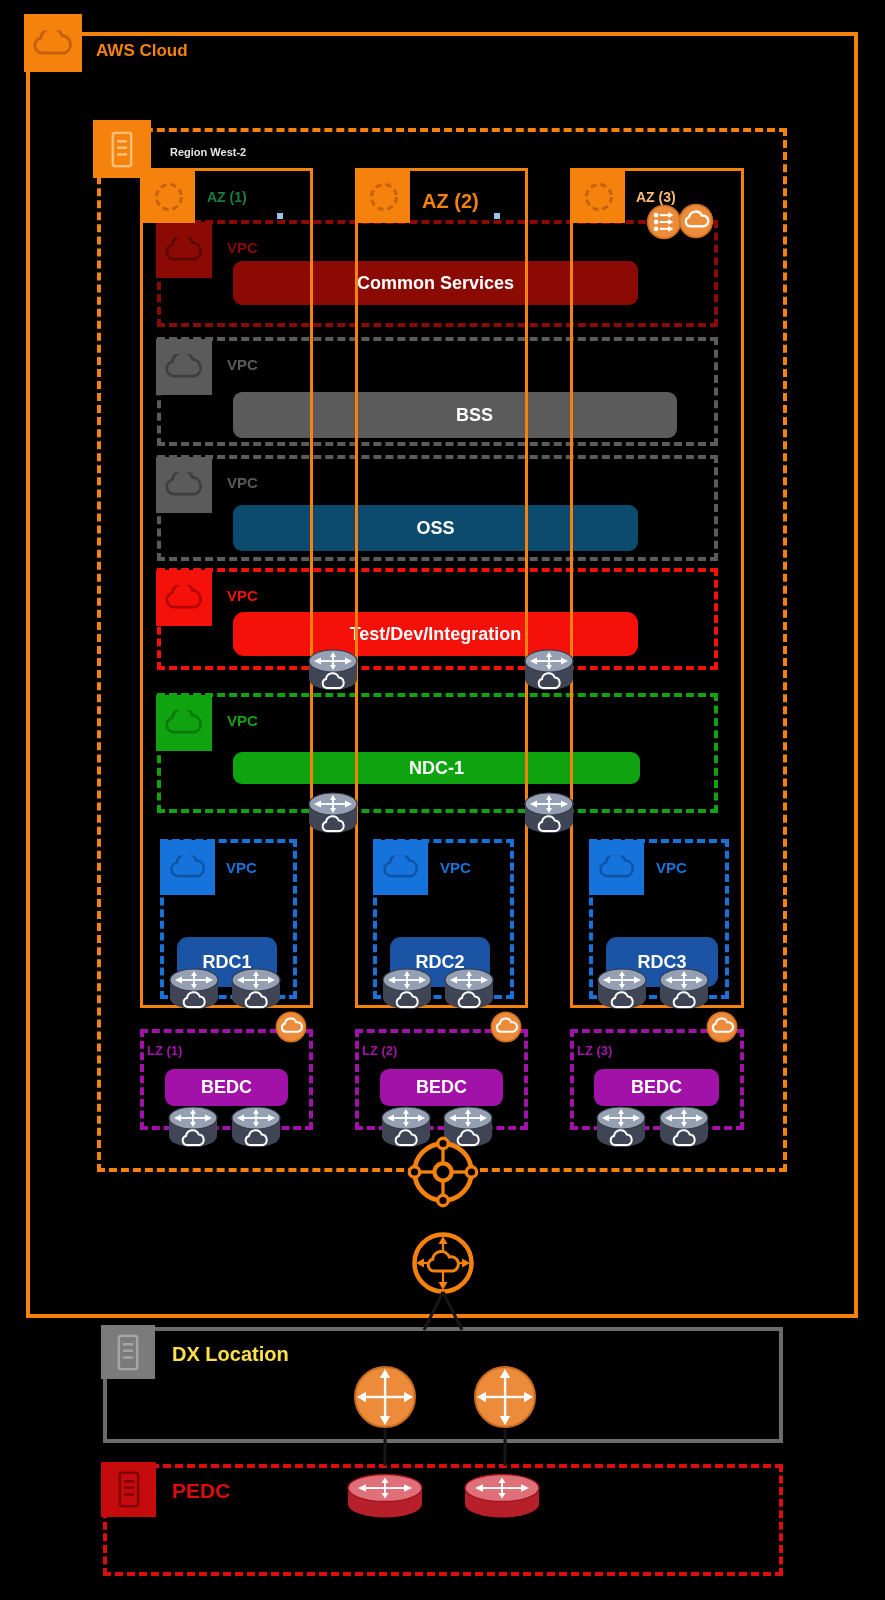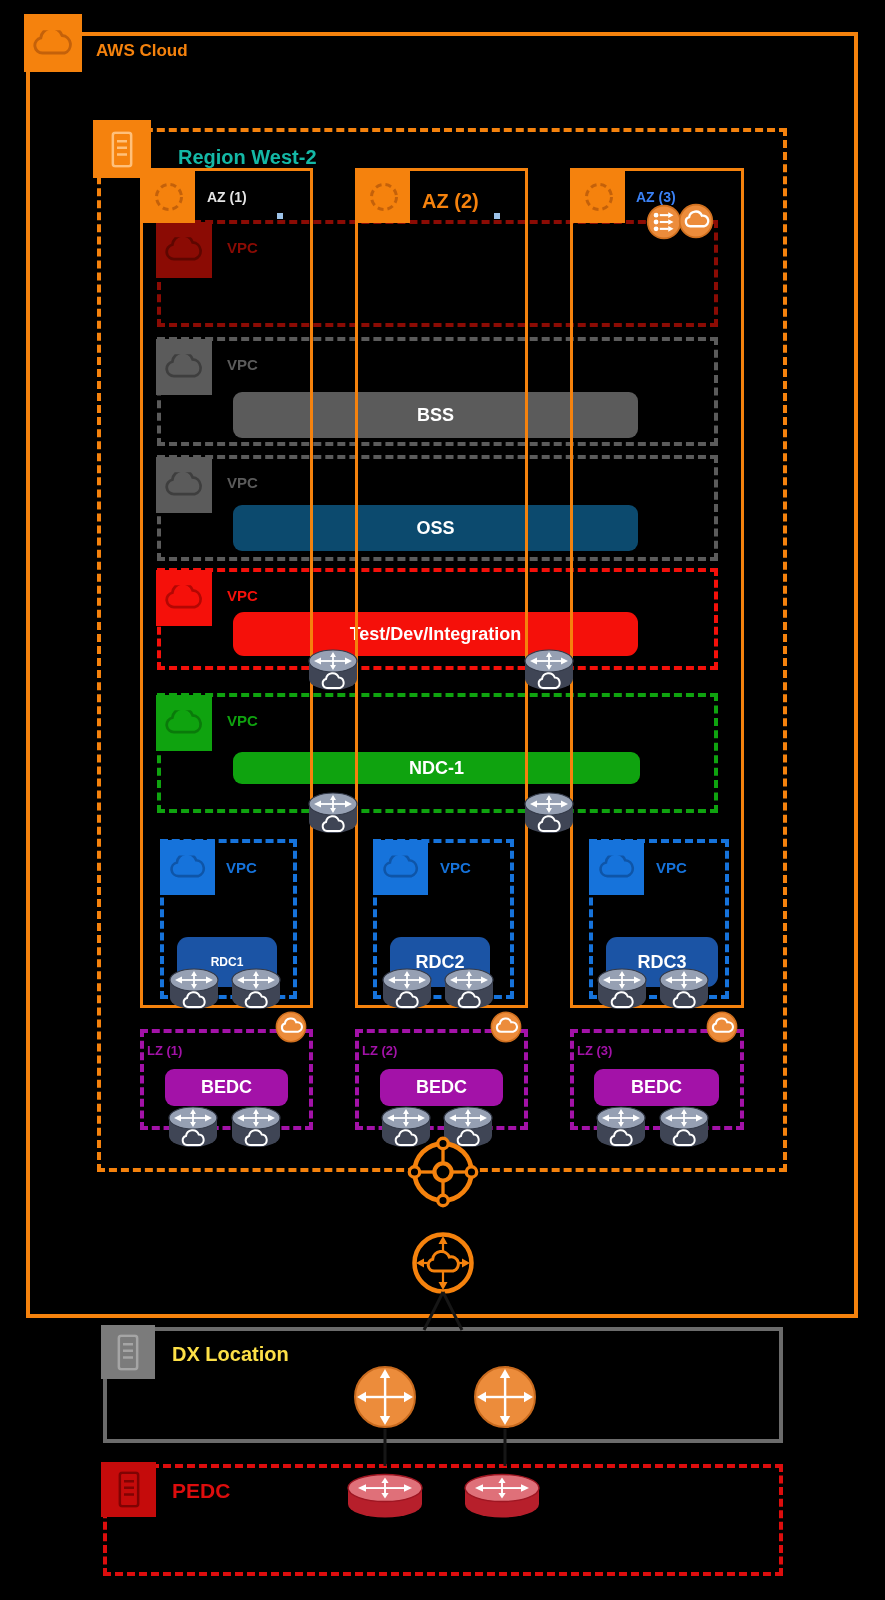--- a/index.html
+++ b/index.html
@@ -125,38 +125,39 @@
       </svg>
   </div>
   <div class="abs lbl" style="left:96px;top:42px;font-size:17px;color:#F5820D;z-index:2;">AWS Cloud</div>
 
   <div class="abs b-dash" style="left:97px;top:128px;width:682px;height:1036px;border-width:4px;border-color:#F5820D;z-index:1;"></div>
   <div class="abs sq" style="left:93px;top:120px;width:58px;height:58px;background:#F5820D;color:#FFC07A;z-index:2;">
     <svg width="30" height="37" viewBox="0 0 36 44">
         <use href="#rack-glyph"></use>
       </svg>
   </div>
-  <div class="abs lbl" style="left:178px;top:146px;font-size:20px;color:#14b8a6;z-index:2;">Region West-2</div>
+  <div class="abs lbl" style="left:170px;top:146px;font-size:11px;color:#e5e5e5;z-index:2;">Region West-2</div>
 
   <div class="abs b-dash" style="left:157px;top:220px;width:553px;height:99px;border-width:4px;border-color:#8B0B04;z-index:1;"></div>
   <div class="abs sq" style="left:156px;top:222px;width:56px;height:56px;background:#8B0B04;color:#5E0600;z-index:2;">
     <svg width="40" height="26" viewBox="0 0 44 28">
         <use href="#cloud-glyph"></use>
       </svg>
   </div>
   <div class="abs lbl" style="left:227px;top:240px;font-size:15px;color:#8B0B04;z-index:2;">VPC</div>
+  <div class="abs bar" style="left:233px;top:261px;width:405px;height:44px;background:#8B0B04;font-size:18px;z-index:2;">Common Services</div>
 
   <div class="abs b-dash" style="left:157px;top:337px;width:553px;height:101px;border-width:4px;border-color:#5B5B5B;z-index:1;"></div>
   <div class="abs sq" style="left:156px;top:339px;width:56px;height:56px;background:#5B5B5B;color:#3E3E3E;z-index:2;">
     <svg width="40" height="26" viewBox="0 0 44 28">
         <use href="#cloud-glyph"></use>
       </svg>
   </div>
   <div class="abs lbl" style="left:227px;top:357px;font-size:15px;color:#5B5B5B;z-index:2;">VPC</div>
-  <div class="abs bar" style="left:233px;top:392px;width:405px;height:46px;background:#5B5B5B;font-size:18px;z-index:2;">BSS</div>
+  <div class="abs bar" style="left:233px;top:392px;width:405px;height:46px;background:#5B5B5B;font-size:18px;z-index:2;padding-left:39px;">BSS</div>
 
   <div class="abs b-dash" style="left:157px;top:455px;width:553px;height:98px;border-width:4px;border-color:#5B5B5B;z-index:1;"></div>
   <div class="abs sq" style="left:156px;top:457px;width:56px;height:56px;background:#5B5B5B;color:#3E3E3E;z-index:2;">
     <svg width="40" height="26" viewBox="0 0 44 28">
         <use href="#cloud-glyph"></use>
       </svg>
   </div>
   <div class="abs lbl" style="left:227px;top:475px;font-size:15px;color:#5B5B5B;z-index:2;">VPC</div>
   <div class="abs bar" style="left:233px;top:505px;width:405px;height:46px;background:#0c4a6e;font-size:18px;z-index:2;">OSS</div>
 
@@ -178,21 +179,21 @@
   <div class="abs lbl" style="left:227px;top:713px;font-size:15px;color:#0FA30F;z-index:2;">VPC</div>
   <div class="abs bar" style="left:233px;top:752px;width:407px;height:32px;background:#0FA30F;font-size:18px;z-index:2;">NDC-1</div>
 
   <div class="abs b-dash" style="left:160px;top:839px;width:129px;height:152px;border-width:4px;border-color:#1673DB;z-index:2;"></div>
   <div class="abs sq" style="left:160px;top:840px;width:55px;height:55px;background:#1673DB;color:#0E55A8;z-index:3;">
     <svg width="38" height="25" viewBox="0 0 44 28">
         <use href="#cloud-glyph"></use>
       </svg>
   </div>
   <div class="abs lbl" style="left:226px;top:860px;font-size:15px;color:#1673DB;z-index:3;">VPC</div>
-  <div class="abs bar" style="left:177px;top:937px;width:100px;height:50px;background:#1B54A5;font-size:12px;border-radius:11px;z-index:3;">RDC1</div>
+  <div class="abs bar" style="left:177px;top:937px;width:100px;height:50px;background:#1B54A5;font-size:18px;border-radius:11px;z-index:3;">RDC1</div>
 
   <div class="abs b-dash" style="left:373px;top:839px;width:133px;height:152px;border-width:4px;border-color:#1673DB;z-index:2;"></div>
   <div class="abs sq" style="left:373px;top:840px;width:55px;height:55px;background:#1673DB;color:#0E55A8;z-index:3;">
     <svg width="38" height="25" viewBox="0 0 44 28">
         <use href="#cloud-glyph"></use>
       </svg>
   </div>
   <div class="abs lbl" style="left:440px;top:860px;font-size:15px;color:#1673DB;z-index:3;">VPC</div>
   <div class="abs bar" style="left:390px;top:937px;width:100px;height:50px;background:#1B54A5;font-size:18px;border-radius:11px;z-index:3;">RDC2</div>
 
@@ -204,37 +205,37 @@
   </div>
   <div class="abs lbl" style="left:656px;top:860px;font-size:15px;color:#1673DB;z-index:3;">VPC</div>
   <div class="abs bar" style="left:606px;top:937px;width:112px;height:50px;background:#1B54A5;font-size:18px;border-radius:11px;z-index:3;">RDC3</div>
 
   <div class="abs b-solid" style="left:140px;top:168px;width:167px;height:834px;border-width:3px;border-color:#F5820D;z-index:4;"></div>
   <div class="abs sq" style="left:143px;top:171px;width:52px;height:52px;background:#F5820D;color:#C4610A;z-index:5;">
     <svg width="36" height="36" viewBox="0 0 36 36">
         <use href="#az-glyph"></use>
       </svg>
   </div>
-  <div class="abs lbl" style="left:207px;top:190px;font-size:14px;color:#e5e5e5;z-index:5;">AZ (1)</div>
+  <div class="abs lbl" style="left:207px;top:190px;font-size:14px;color:#15803d;z-index:5;">AZ (1)</div>
 
   <div class="abs b-solid" style="left:355px;top:168px;width:167px;height:834px;border-width:3px;border-color:#F5820D;z-index:4;"></div>
   <div class="abs sq" style="left:358px;top:171px;width:52px;height:52px;background:#F5820D;color:#C4610A;z-index:5;">
     <svg width="36" height="36" viewBox="0 0 36 36">
         <use href="#az-glyph"></use>
       </svg>
   </div>
   <div class="abs lbl" style="left:422px;top:190px;font-size:20px;color:#F5820D;z-index:5;">AZ (2)</div>
 
   <div class="abs b-solid" style="left:570px;top:168px;width:168px;height:834px;border-width:3px;border-color:#F5820D;z-index:4;"></div>
   <div class="abs sq" style="left:573px;top:171px;width:52px;height:52px;background:#F5820D;color:#C4610A;z-index:5;">
     <svg width="36" height="36" viewBox="0 0 36 36">
         <use href="#az-glyph"></use>
       </svg>
   </div>
-  <div class="abs lbl" style="left:636px;top:190px;font-size:14px;color:#3b82f6;z-index:5;">AZ (3)</div>
+  <div class="abs lbl" style="left:636px;top:190px;font-size:14px;color:#fdba74;z-index:5;">AZ (3)</div>
 
   <div class="abs" style="left:277px;top:213px;width:6px;height:6px;background:#9CC2E8;z-index:5;"></div>
   <div class="abs" style="left:494px;top:213px;width:6px;height:6px;background:#9CC2E8;z-index:5;"></div>
 
   <svg class="abs" style="left:645px;top:203px;z-index:6;" width="38" height="38" viewBox="0 0 36 36">
       <use href="#resolver-badge"></use>
     </svg>
   <svg class="abs" style="left:677px;top:202px;z-index:6;" width="38" height="38" viewBox="0 0 36 36">
       <use href="#cloud-badge"></use>
     </svg>

